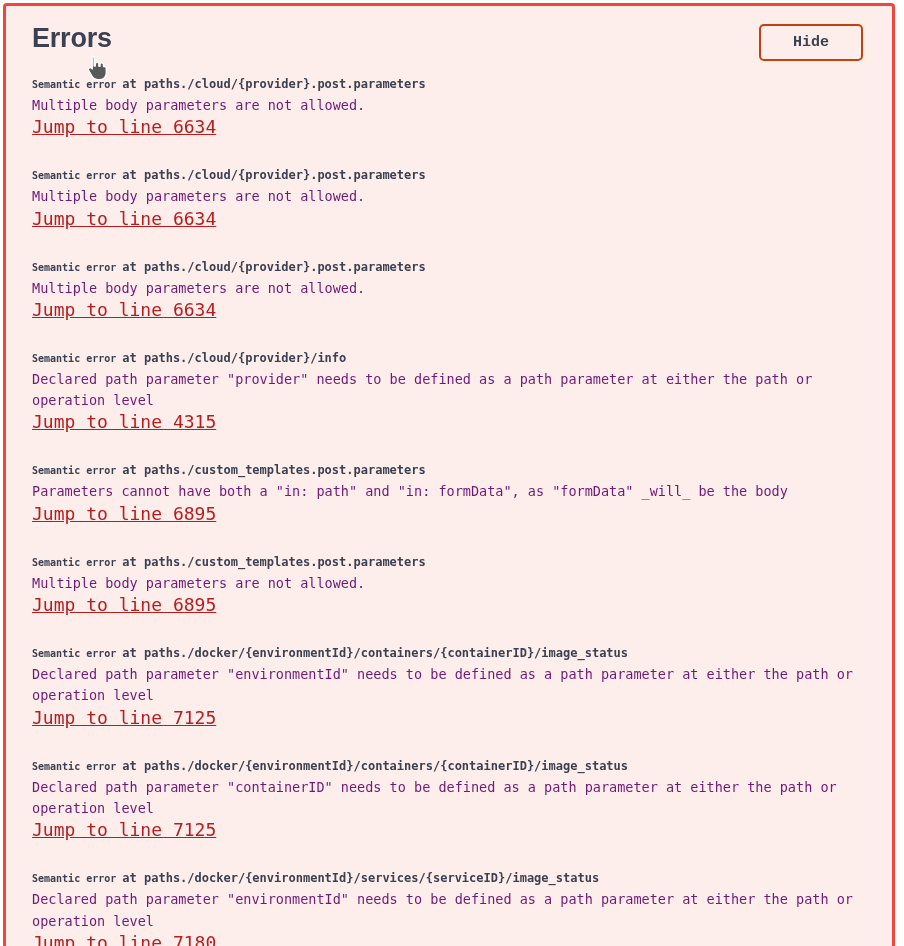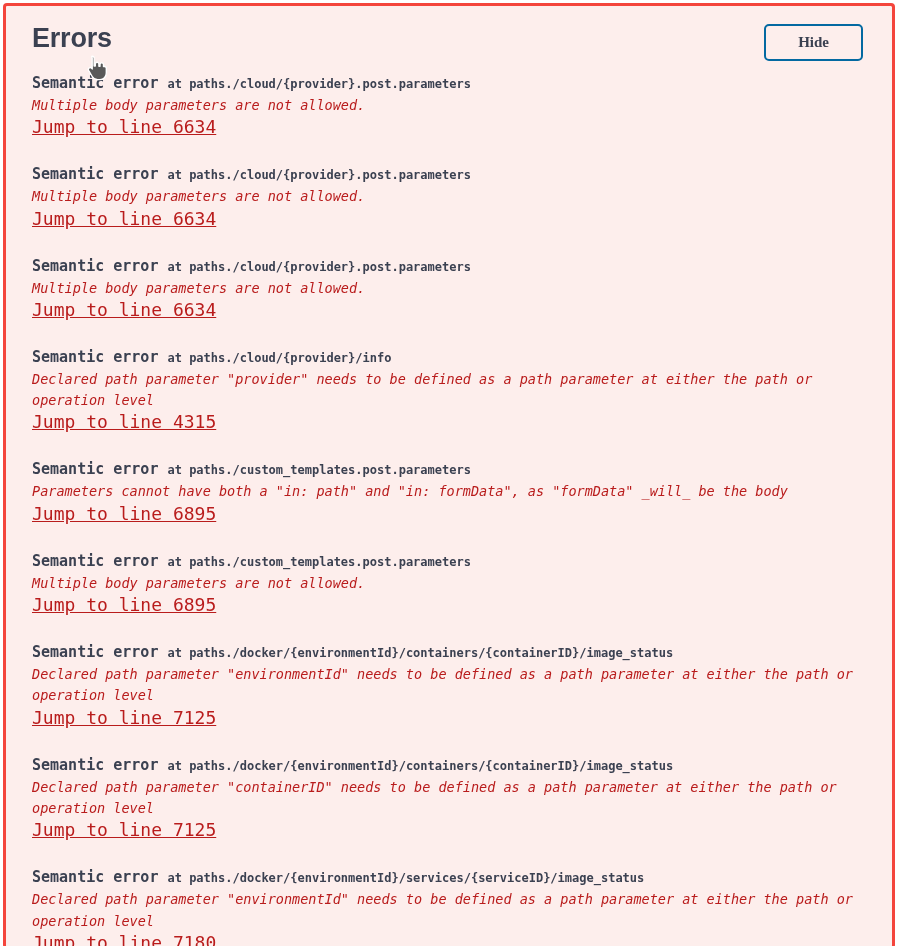--- a/index.html
+++ b/index.html
@@ -44,26 +44,26 @@
     font-size: 27px;
     font-weight: bold;
     color: #3b4151;
     line-height: 1.1;
     margin: 0;
     padding-top: 4px;
     letter-spacing: -0.2px;
   }
 
   .hide-button {
-    font-family: Liberation Serif, serif;
+    font-family: Liberation Mono, monospace;
     font-size: 15px;
     font-weight: bold;
     color: #3b4151;
     background: transparent;
-    border: 2px solid #0369a1;
+    border: 2px solid #c2410c;
     border-radius: 5px;
     padding: 9px 32px;
     cursor: pointer;
     line-height: 1;
     margin-top: 4px;
     margin-right: 2px;
   }
 
   .error-list {
     margin: 0;
@@ -77,37 +77,36 @@
   }
 
   .error-head {
     font-family: "DejaVu Sans Mono", monospace;
     color: #3b4151;
     line-height: 21px;
     white-space: nowrap;
   }
 
   .error-kind {
-    font-size: 15px;
+    font-size: 10px;
     font-weight: bold;
   }
 
   .error-at {
     font-size: 12px;
     font-weight: bold;
   }
 
   .error-message {
     font-family: "DejaVu Sans Mono", monospace;
     font-size: 13.5px;
-    color: #b91c1c;
+    color: #701a75;
     line-height: 21.3px;
     max-width: 823px;
     word-spacing: 0px;
-    font-style: italic;
   }
 
   .error-link {
     display: inline-block;
     font-family: "DejaVu Sans Mono", monospace;
     font-size: 18px;
     color: #b91c1c;
     line-height: 21px;
     text-decoration: underline;
     cursor: pointer;

